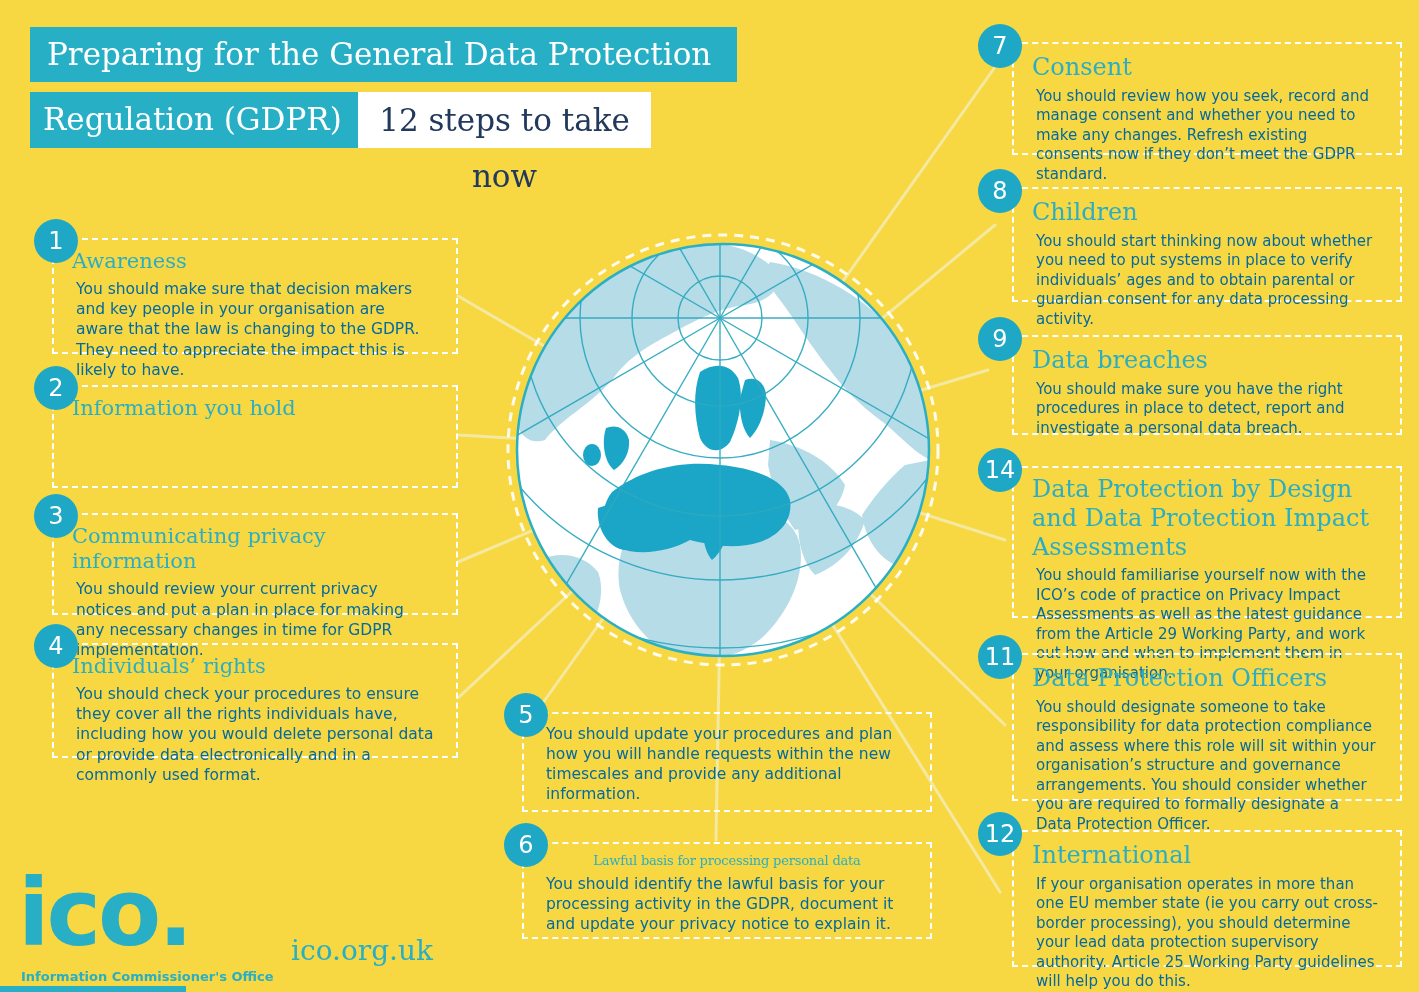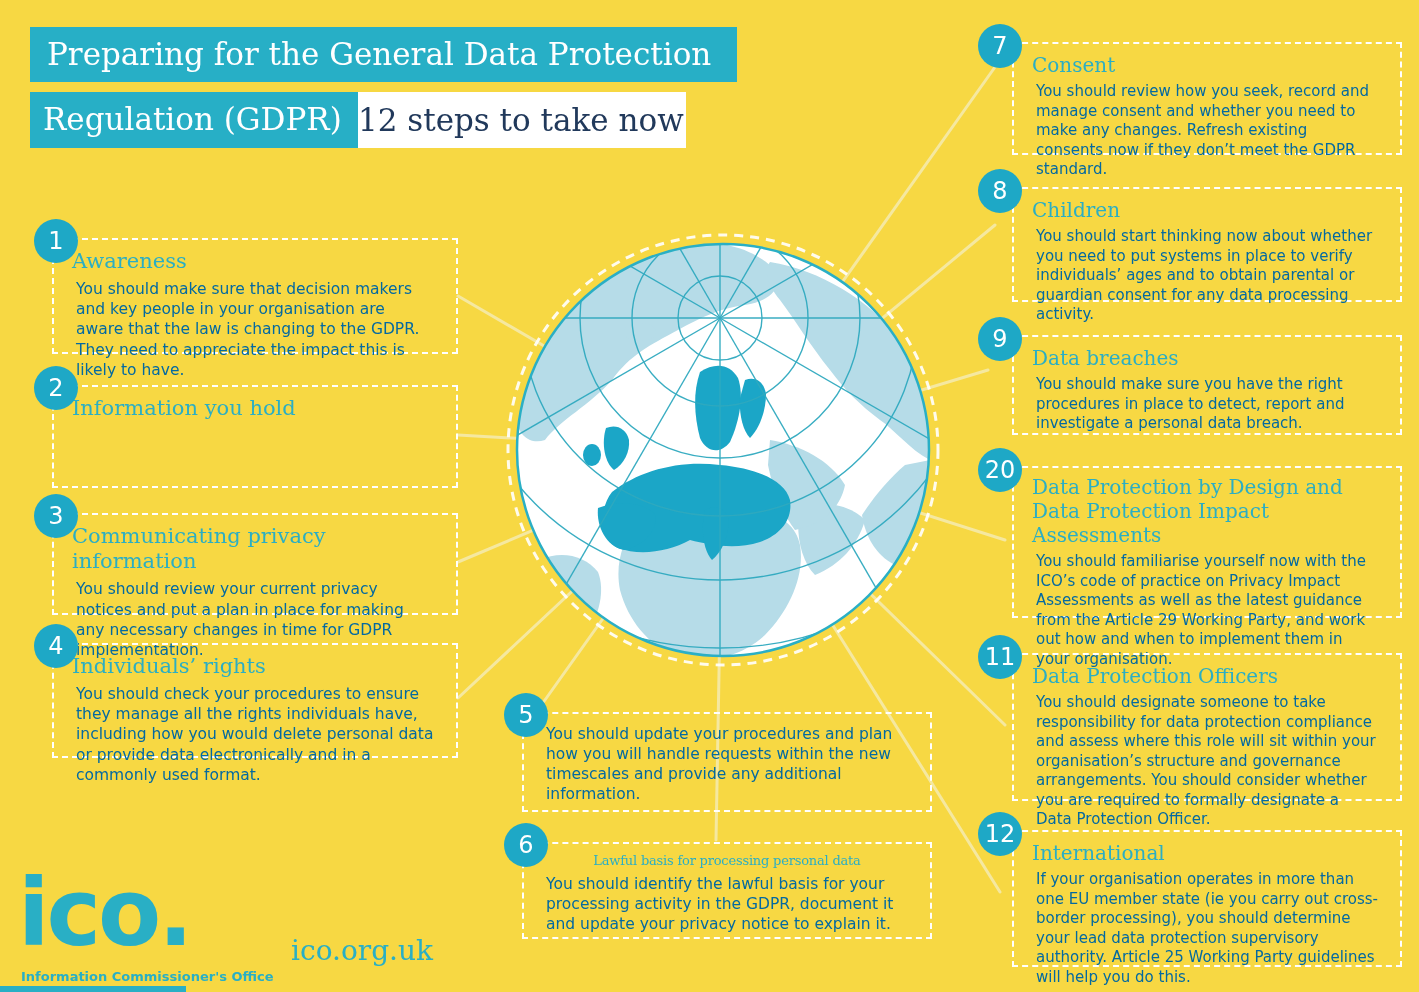--- a/index.html
+++ b/index.html
@@ -7,30 +7,30 @@
     position:relative;width:1419px;height:992px;overflow:hidden;
     background:#F7D843;
     font-family:"DejaVu Sans","Liberation Sans",sans-serif;
   }
   
   .tbar{position:absolute;background:#27AFC6;color:#fff;
     font-family:"DejaVu Serif","Liberation Serif",serif;
     font-size:31px;line-height:55px;padding-left:17px;z-index:3;}
   #tbar1{left:30px;top:27px;width:690px;height:55px;}
   #tbar2{left:30px;top:92px;width:325px;height:56px;padding-left:13px;}
-  #tsub{position:absolute;left:358px;top:92px;width:328px;height:56px;
-    background:#fff;color:#21395B;
+  #tsub{position:absolute;left:358px;top:92px;width:293px;height:56px;
+    background:#fff;color:#21395B;text-align:center;
     font-family:"DejaVu Serif","Liberation Serif",serif;
     font-size:31px;line-height:56px;z-index:3;}
   
   .step{position:absolute;border:2px dashed #fff;box-sizing:border-box;
     padding:6px 18px 6px 18px;z-index:2;}
   .step h2{margin:3px 0 5px 0;font-family:"DejaVu Serif","Liberation Serif",serif;
     font-weight:normal;color:#2BAEC4;font-size:21px;line-height:1.2;}
-  .step.r h2{font-size:20px;}
+  .step.r h2{font-size:24px;}
   .step h2.snug{font-size:13px;letter-spacing:-0.2px;text-align:center;}
   .step p{margin:4px;color:#0369a1;font-size:15.5px;line-height:1.3;}
   .step.r p{font-size:15px;}
   .badge{position:absolute;left:-20px;top:-21px;width:44px;height:44px;
     border-radius:50%;background:#1EA8C6;color:#fff;
     display:flex;align-items:center;justify-content:center;
     font-size:24px;z-index:4;}
   .step.r .badge{left:-36px;top:-20px;}
   
   #logo{position:absolute;left:18px;top:868px;color:#29AFC5;
@@ -145,21 +145,21 @@
       </div>
     <h2>Communicating privacy information</h2>
     <p>You should review your current privacy notices and put a plan in place for making any necessary changes in time for GDPR implementation.</p>
   </section>
 
   <section class="step" style="left:52px;top:643px;width:406px;height:115px">
     <div class="badge">
         <span>4</span>
       </div>
     <h2>Individuals’ rights</h2>
-    <p>You should check your procedures to ensure they manage all the rights individuals have, including how you would delete personal data or provide data electronically and in a commonly used format.</p>
+    <p>You should check your procedures to ensure they cover all the rights individuals have, including how you would delete personal data or provide data electronically and in a commonly used format.</p>
   </section>
 
   <section class="step" style="left:522px;top:712px;width:410px;height:100px">
     <div class="badge">
         <span>5</span>
       </div>
     <p>You should update your procedures and plan how you will handle requests within the new timescales and provide any additional information.</p>
   </section>
 
   <section class="step" style="left:522px;top:842px;width:410px;height:97px">
@@ -189,21 +189,21 @@
   <section class="step r" style="left:1012px;top:335px;width:390px;height:100px">
     <div class="badge">
         <span>9</span>
       </div>
     <h2>Data breaches</h2>
     <p>You should make sure you have the right procedures in place to detect, report and investigate a personal data breach.</p>
   </section>
 
   <section class="step r" style="left:1012px;top:466px;width:390px;height:152px;padding-top:4px">
     <div class="badge">
-        <span>20</span>
+        <span>14</span>
       </div>
     <h2>Data Protection by Design and Data Protection Impact Assessments</h2>
     <p>You should familiarise yourself now with the ICO’s code of practice on Privacy Impact Assessments as well as the latest guidance from the Article 29 Working Party, and work out how and when to implement them in your organisation.</p>
   </section>
 
   <section class="step r" style="left:1012px;top:653px;width:390px;height:148px">
     <div class="badge">
         <span>11</span>
       </div>
     <h2>Data Protection Officers</h2>

